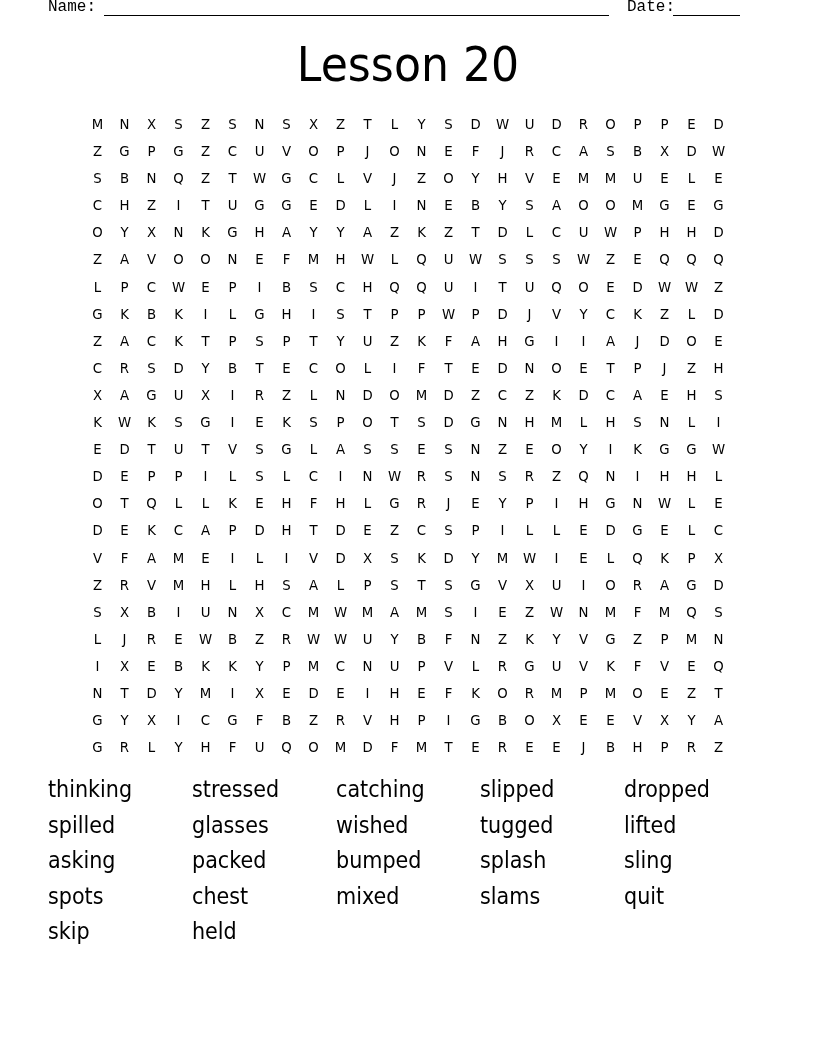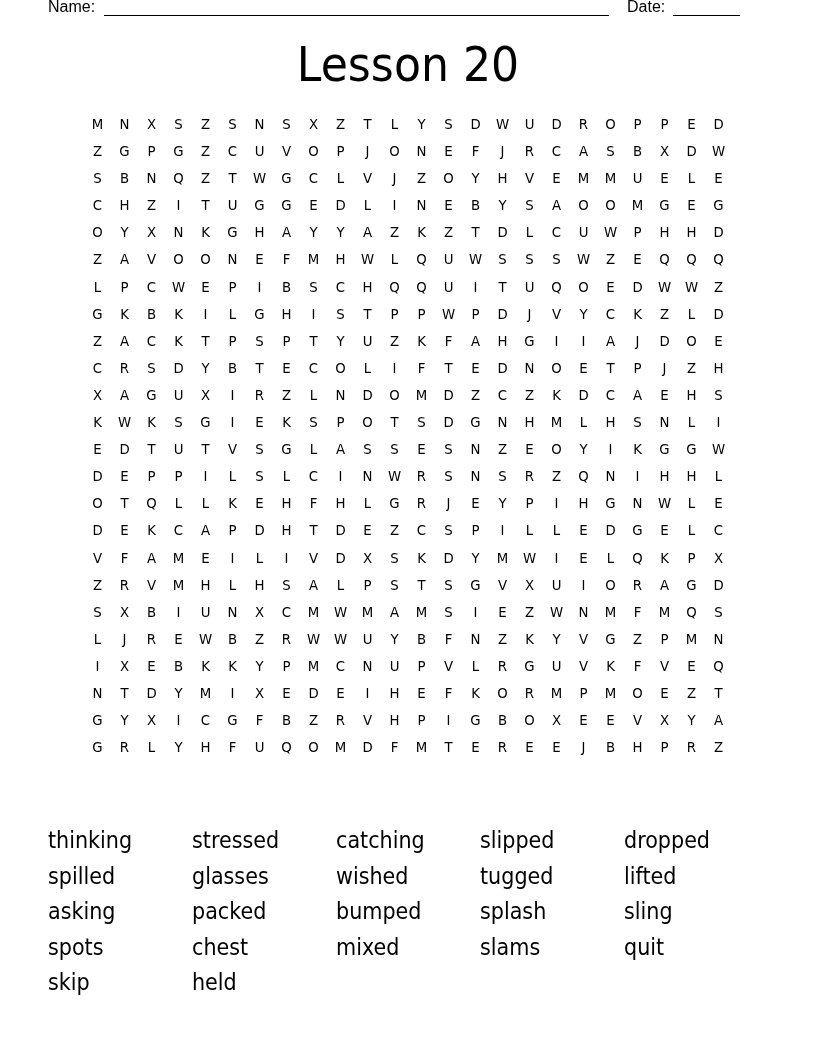--- a/index.html
+++ b/index.html
@@ -1,37 +1,37 @@
 <!DOCTYPE html>
 <html><head>
 <meta charset="utf-8">
 <style>
   html, body { margin: 0; padding: 0; background: #ffffff; }
   body { width: 816px; height: 1056px; position: relative; overflow: hidden; color: #000; }
   .header-line {
     position: absolute; top: 0; left: 48px; width: 700px; height: 18px;
-    font-family: Liberation Sans, sans-serif; font-size: 16px; line-height: 18px;
+    font-family: Liberation Mono, monospace; font-size: 16px; line-height: 18px;
   }
   .header-line .name-label { position: absolute; left: 0; top: -2px; }
   .header-line .name-blank { position: absolute; left: 56px; top: 15px; width: 505px; border-bottom: 1px solid #000; }
   .header-line .date-label { position: absolute; left: 579px; top: -2px; }
   .header-line .date-blank { position: absolute; left: 625px; top: 15px; width: 67px; border-bottom: 1px solid #000; }
   .title {
     position: absolute; top: 32px; left: 0; width: 816px; text-align: center;
     font-family: "DejaVu Sans", sans-serif; font-size: 48px; line-height: 64px;
     transform: scaleX(0.92);
   }
   .grid {
     position: absolute; top: 114px; left: 84px;
     display: grid; grid-template-columns: repeat(24, 27.0px); grid-auto-rows: 27.1px;
     font-family: "DejaVu Sans", sans-serif; font-size: 14px;
   }
   .grid .cell { text-align: center; line-height: 20px; transform: scaleX(0.95); }
   .words {
-    position: absolute; top: 824px; left: 48px;
+    position: absolute; top: 773px; left: 48px;
     display: grid; grid-template-columns: repeat(5, 144px); grid-auto-rows: 35.5px;
     font-family: "DejaVu Sans", sans-serif; font-size: 23px; line-height: 32px;
   }
   .words .word { transform: scaleX(0.9); transform-origin: left center; white-space: nowrap; }
 </style>
 </head>
 <body>
 
 <div class="header-line">
   <span class="name-label">Name:</span>

